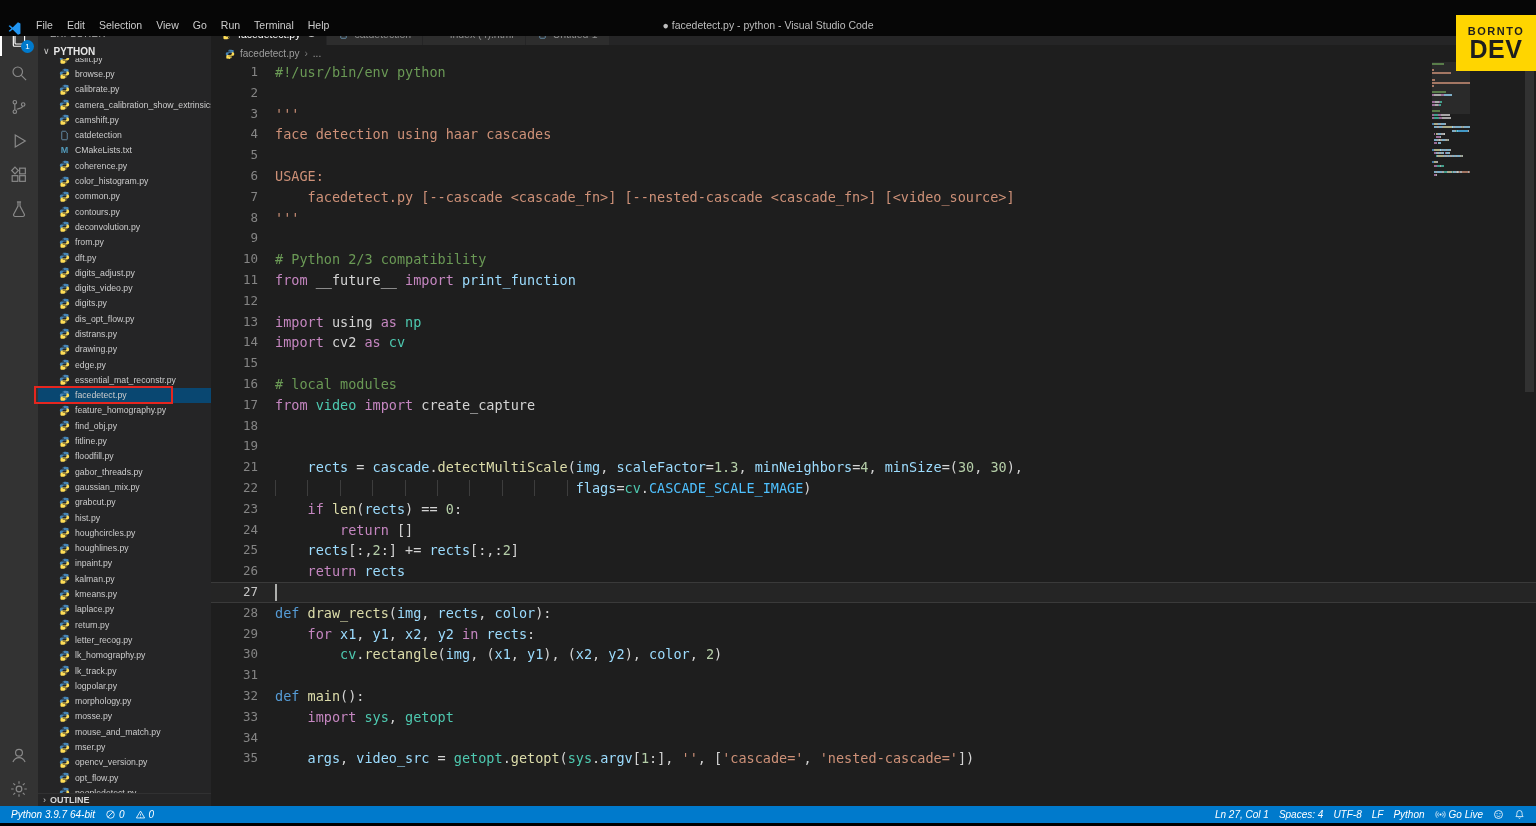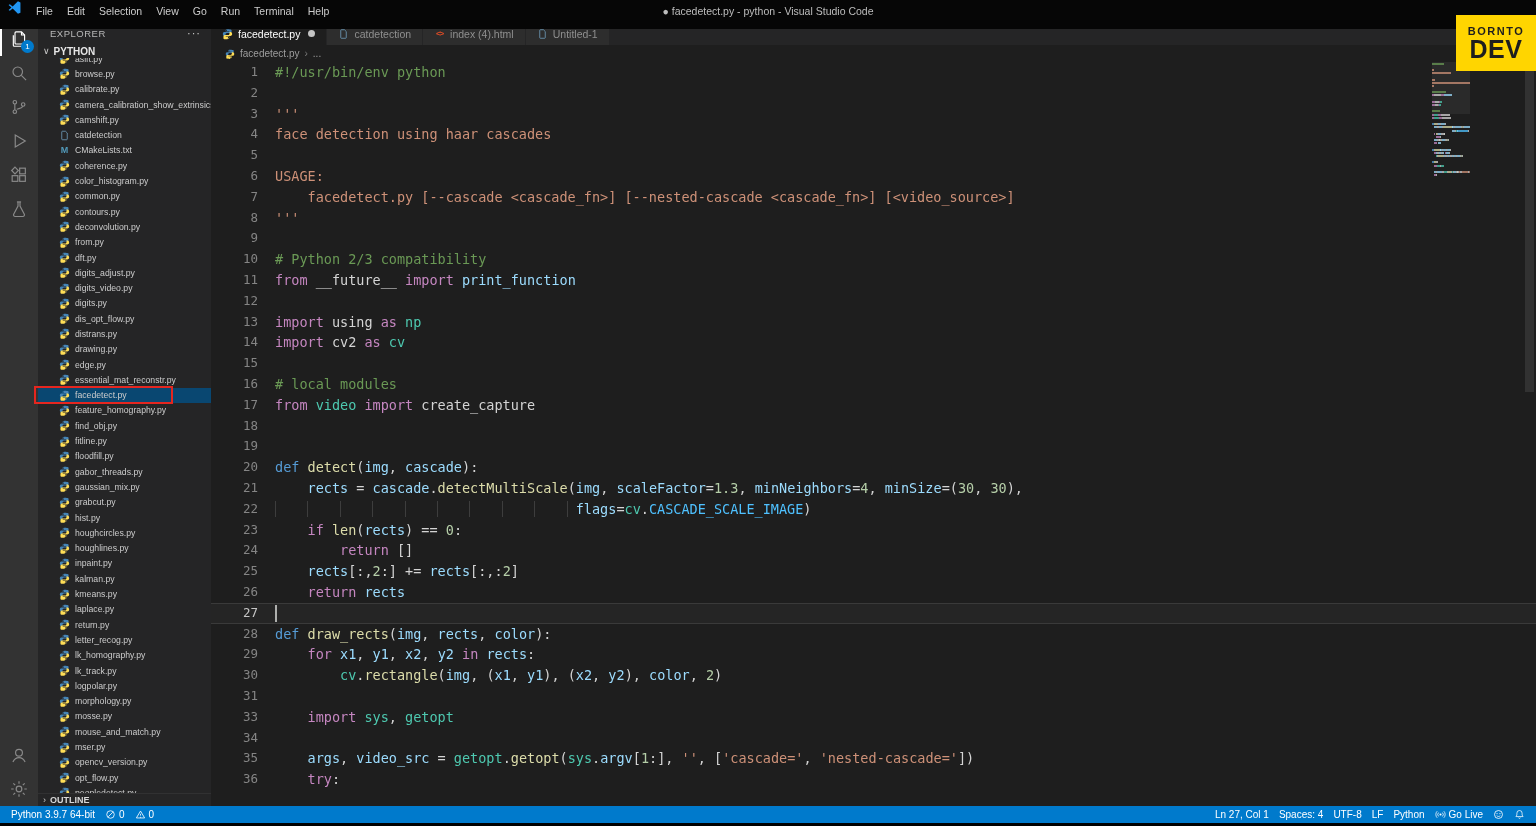--- a/index.html
+++ b/index.html
@@ -1,21 +1,21 @@
 <!DOCTYPE html>
 <html><head>
 <meta charset="utf-8">
 <style>
   *{margin:0;padding:0;box-sizing:border-box;}
   html,body{width:1536px;height:826px;overflow:hidden;background:#1e1e1e;
     font-family:"Liberation Sans",sans-serif;position:relative;}
 
   
-  .titlebar{position:absolute;left:0;top:0;width:1536px;height:29px;background:#060606;
-    display:flex;align-items:flex-start;z-index:5;}
+  .titlebar{position:absolute;left:0;top:0;width:1536px;height:36px;background:#060606;
+    display:flex;align-items:flex-end;z-index:5;}
   .vscode-logo{width:15px;height:15px;margin:0 7px 0 7px;flex:0 0 auto;}
   .menubar{display:flex;height:22px;}
   .menu-item{color:#cccccc;font-size:10.5px;padding:0 7px;line-height:22px;cursor:default;}
   .window-title{position:absolute;left:300px;right:300px;text-align:center;color:#bdbdbd;
     font-size:10.5px;line-height:22px;pointer-events:none;white-space:nowrap;overflow:hidden;}
 
   
   .activitybar{position:absolute;left:0;top:22px;width:38px;height:784px;background:#333333;
     display:flex;flex-direction:column;}
   .ab-item{position:relative;height:34px;display:flex;align-items:center;justify-content:center;
@@ -77,21 +77,21 @@
 
   .minimap{position:absolute;top:0;right:66px;width:38px;}
   .mm-viewport{position:absolute;top:0;left:0;right:0;height:52px;background:rgba(255,255,255,.055);}
   .mm-line{height:3.2px;display:flex;align-items:center;overflow:hidden;}
   .mm-tok{height:2px;flex:none;opacity:.75;}
   .vscroll{position:absolute;top:0;right:2px;width:9px;height:330px;background:rgba(121,121,121,.22);}
 
   
   .statusbar{position:absolute;left:0;top:806px;width:1536px;height:17px;background:#007acc;
     display:flex;align-items:center;color:#fff;font-size:10px;padding:0 6px;z-index:6;}
-  .sb-left,.sb-right{display:flex;align-items:center;height:100%;}
+  .sb-left,.sb-right{display:flex;align-items:center;height:100%;font-style:italic;}
   .sb-right{margin-left:auto;}
   .sb-item{display:flex;align-items:center;gap:3px;padding:0 5px;height:100%;cursor:pointer;white-space:nowrap;}
   .sb-ic{display:flex;align-items:center;}
   .sb-ic svg{width:11px;height:11px;display:block;}
   .black-strip{position:absolute;left:0;top:823px;width:1536px;height:3px;background:#000;}
 
   
   .borntodev{position:absolute;right:0;top:15px;width:80px;height:56px;z-index:50;
     display:flex;flex-direction:column;align-items:center;justify-content:center;}
   .bd-top{font-size:11px;font-weight:700;letter-spacing:1.5px;line-height:13px;}
@@ -697,36 +697,35 @@
         <div class="code-line"><span class="ln">10</span><span class="lc"><span class="tok-c"># Python 2/3 compatibility</span></span></div>
         <div class="code-line"><span class="ln">11</span><span class="lc"><span class="tok-k">from</span><span class="tok-p"> __future__ </span><span class="tok-k">import</span><span class="tok-v"> print_function</span></span></div>
         <div class="code-line"><span class="ln">12</span><span class="lc"></span></div>
         <div class="code-line"><span class="ln">13</span><span class="lc"><span class="tok-k">import</span><span class="tok-p"> using </span><span class="tok-k">as</span><span class="tok-m"> np</span></span></div>
         <div class="code-line"><span class="ln">14</span><span class="lc"><span class="tok-k">import</span><span class="tok-p"> cv2 </span><span class="tok-k">as</span><span class="tok-m"> cv</span></span></div>
         <div class="code-line"><span class="ln">15</span><span class="lc"></span></div>
         <div class="code-line"><span class="ln">16</span><span class="lc"><span class="tok-c"># local modules</span></span></div>
         <div class="code-line"><span class="ln">17</span><span class="lc"><span class="tok-k">from</span><span class="tok-m"> video </span><span class="tok-k">import</span><span class="tok-p"> create_capture</span></span></div>
         <div class="code-line"><span class="ln">18</span></div>
         <div class="code-line"><span class="ln">19</span><span class="lc"></span></div>
-        <div class="code-line"><span class="ln">20</span><span class="lc"><span class="tok-d">def</span><span class="tok-f"> detect</span><span class="tok-p">(</span><span class="tok-v">img</span><span class="tok-p">, </span><span class="tok-v">cascade</span><span class="tok-p">):</span></span></div>
         <div class="code-line"><span class="ln">21</span><span class="lc"><span class="tok-p">    </span><span class="tok-v">rects</span><span class="tok-p"> = </span><span class="tok-v">cascade</span><span class="tok-p">.</span><span class="tok-f">detectMultiScale</span><span class="tok-p">(</span><span class="tok-v">img</span><span class="tok-p">, </span><span class="tok-v">scaleFactor</span><span class="tok-p">=</span><span class="tok-n">1.3</span><span class="tok-p">, </span><span class="tok-v">minNeighbors</span><span class="tok-p">=</span><span class="tok-n">4</span><span class="tok-p">, </span><span class="tok-v">minSize</span><span class="tok-p">=(</span><span class="tok-n">30</span><span class="tok-p">, </span><span class="tok-n">30</span><span class="tok-p">),</span></span></div>
         <div class="code-line"><span class="ln">22</span><span class="lc"><span class="tok-g">                                     </span><span class="tok-v">flags</span><span class="tok-p">=</span><span class="tok-m">cv</span><span class="tok-p">.</span><span class="tok-C">CASCADE_SCALE_IMAGE</span><span class="tok-p">)</span></span></div>
         <div class="code-line"><span class="ln">23</span><span class="lc"><span class="tok-p">    </span><span class="tok-k">if</span><span class="tok-p"> </span><span class="tok-f">len</span><span class="tok-p">(</span><span class="tok-v">rects</span><span class="tok-p">) == </span><span class="tok-n">0</span><span class="tok-p">:</span></span></div>
         <div class="code-line"><span class="ln">24</span><span class="lc"><span class="tok-p">        </span><span class="tok-k">return</span><span class="tok-p"> []</span></span></div>
         <div class="code-line"><span class="ln">25</span><span class="lc"><span class="tok-p">    </span><span class="tok-v">rects</span><span class="tok-p">[:,</span><span class="tok-n">2</span><span class="tok-p">:] += </span><span class="tok-v">rects</span><span class="tok-p">[:,:</span><span class="tok-n">2</span><span class="tok-p">]</span></span></div>
         <div class="code-line"><span class="ln">26</span><span class="lc"><span class="tok-p">    </span><span class="tok-k">return</span><span class="tok-p"> </span><span class="tok-v">rects</span></span></div>
         <div class="code-line current"><span class="ln">27</span><span class="lc"><span class="cursor"></span></span></div>
         <div class="code-line"><span class="ln">28</span><span class="lc"><span class="tok-d">def</span><span class="tok-f"> draw_rects</span><span class="tok-p">(</span><span class="tok-v">img</span><span class="tok-p">, </span><span class="tok-v">rects</span><span class="tok-p">, </span><span class="tok-v">color</span><span class="tok-p">):</span></span></div>
         <div class="code-line"><span class="ln">29</span><span class="lc"><span class="tok-p">    </span><span class="tok-k">for</span><span class="tok-p"> </span><span class="tok-v">x1</span><span class="tok-p">, </span><span class="tok-v">y1</span><span class="tok-p">, </span><span class="tok-v">x2</span><span class="tok-p">, </span><span class="tok-v">y2</span><span class="tok-p"> </span><span class="tok-k">in</span><span class="tok-p"> </span><span class="tok-v">rects</span><span class="tok-p">:</span></span></div>
         <div class="code-line"><span class="ln">30</span><span class="lc"><span class="tok-p">        </span><span class="tok-m">cv</span><span class="tok-p">.</span><span class="tok-f">rectangle</span><span class="tok-p">(</span><span class="tok-v">img</span><span class="tok-p">, (</span><span class="tok-v">x1</span><span class="tok-p">, </span><span class="tok-v">y1</span><span class="tok-p">), (</span><span class="tok-v">x2</span><span class="tok-p">, </span><span class="tok-v">y2</span><span class="tok-p">), </span><span class="tok-v">color</span><span class="tok-p">, </span><span class="tok-n">2</span><span class="tok-p">)</span></span></div>
         <div class="code-line"><span class="ln">31</span><span class="lc"></span></div>
+        <div class="code-line"><span class="ln">32</span><span class="lc"><span class="tok-d">def</span><span class="tok-f"> main</span><span class="tok-p">():</span></span></div>
         <div class="code-line"><span class="ln">33</span><span class="lc"><span class="tok-p">    </span><span class="tok-k">import</span><span class="tok-m"> sys</span><span class="tok-p">, </span><span class="tok-m">getopt</span></span></div>
         <div class="code-line"><span class="ln">34</span><span class="lc"></span></div>
         <div class="code-line"><span class="ln">35</span><span class="lc"><span class="tok-p">    </span><span class="tok-v">args</span><span class="tok-p">, </span><span class="tok-v">video_src</span><span class="tok-p"> = </span><span class="tok-m">getopt</span><span class="tok-p">.</span><span class="tok-f">getopt</span><span class="tok-p">(</span><span class="tok-m">sys</span><span class="tok-p">.</span><span class="tok-v">argv</span><span class="tok-p">[</span><span class="tok-n">1</span><span class="tok-p">:], </span><span class="tok-s">''</span><span class="tok-p">, [</span><span class="tok-s">'cascade='</span><span class="tok-p">, </span><span class="tok-s">'nested-cascade='</span><span class="tok-p">])</span></span></div>
-        <div class="code-line"><span class="ln">36</span><span class="lc"><span class="tok-p">    </span><span class="tok-k">try</span><span class="tok-p">:</span></span></div>
       </div>
     <div class="minimap">
       <div class="mm-viewport"></div>
       <div id="minimap-content">
           <div class="mm-line">
             <span class="mm-tok" style="width: 11.55px; background: rgb(106, 153, 85);"></span>
           </div>
           <div class="mm-line"></div>
           <div class="mm-line">
             <span class="mm-tok" style="width: 1.65px; background: rgb(206, 145, 120);"></span>

